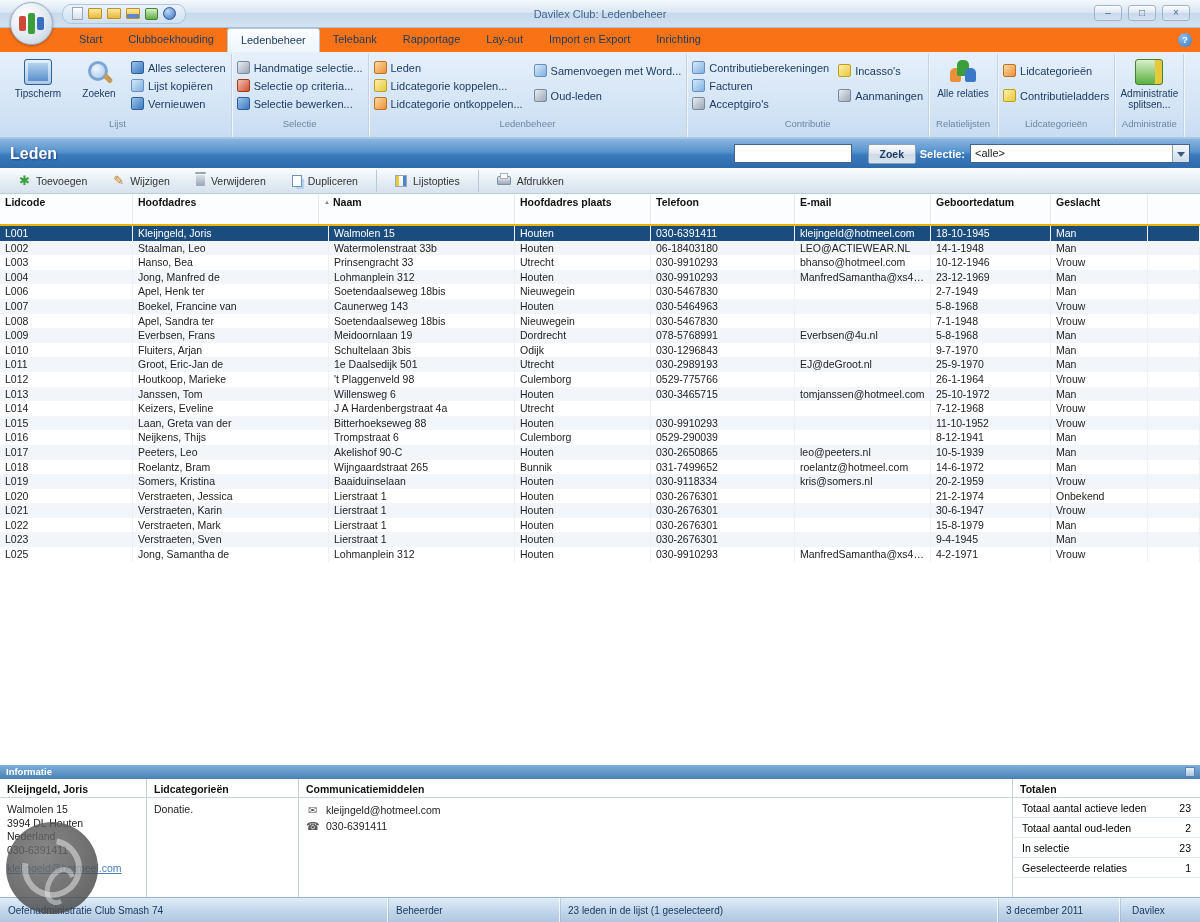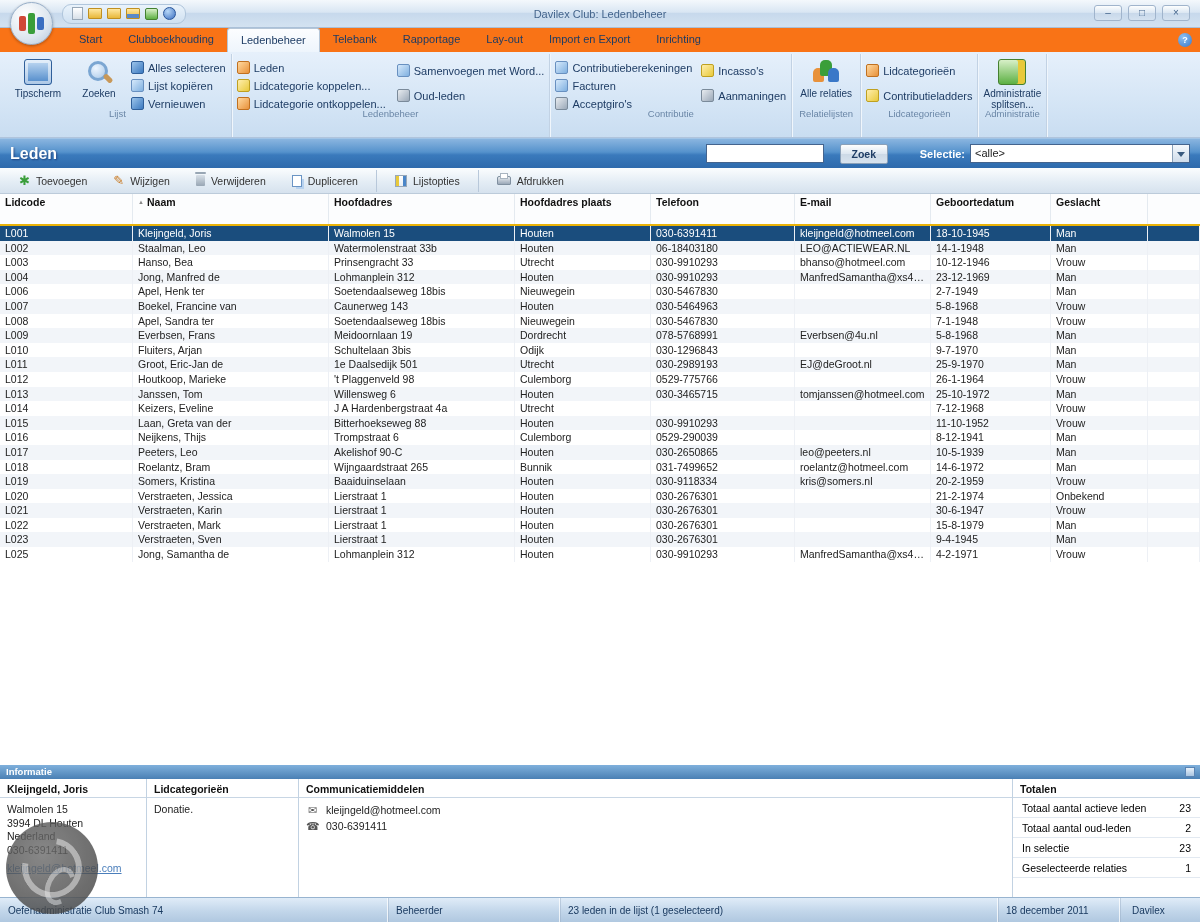--- a/index.html
+++ b/index.html
@@ -24,21 +24,21 @@
 
   
   .tabrow { height:24px; background:#f97316; display:flex; padding-left:66px; position:relative; }
   .tab { padding:5px 13px 3px; font-size:11px; color:#1e3c64; white-space:nowrap; }
   .tab.active { background:linear-gradient(#fcfdff,#eef5fc); border:1px solid #b5c6d8; border-bottom:none; border-radius:3px 3px 0 0; }
   .help-circle { position:absolute; right:8px; top:5px; width:14px; height:14px; border-radius:50%; background:radial-gradient(circle at 35% 30%,#8cc0f0,#3a78c8); color:#fff; font-size:9px; font-weight:bold; text-align:center; line-height:14px; }
 
   
   .ribbon { height:86px; background:linear-gradient(#e6f0fb,#d6e6f6 55%,#c9ddf1); border-bottom:1px solid #b0c4dc; display:flex; align-items:stretch; padding:2px 0 0 4px; overflow:hidden; }
   .rgroup { position:relative; padding:2px 5px 15px; border-right:1px solid #c2d2e4; box-shadow:1px 0 0 #f0f6fc; display:flex; gap:3px; }
-  .rgroup-label { position:absolute; bottom:18px; left:0; right:0; text-align:center; font-size:9.5px; color:#6a86a6; white-space:nowrap; }
+  .rgroup-label { position:absolute; bottom:8px; left:0; right:0; text-align:center; font-size:9.5px; color:#6a86a6; white-space:nowrap; }
   .bigbtn { width:58px; display:flex; flex-direction:column; align-items:center; gap:3px; padding:3px 2px; border-radius:3px; font-size:10px; color:#1e3c64; text-align:center; line-height:11px; }
   .smallcol { display:flex; flex-direction:column; gap:5px; padding-top:5px; }
   .sbtn { display:flex; align-items:center; gap:4px; font-size:11px; color:#1e3c64; white-space:nowrap; }
   .ic { width:13px; height:13px; border-radius:2px; display:inline-block; flex:none; }
   .ic-blue { background:linear-gradient(135deg,#9cc4ea,#3b79c0); border:1px solid #2f5f9a; }
   .ic-lblue { background:linear-gradient(135deg,#d6e9fb,#7fb0e0); border:1px solid #6890c0; }
   .ic-orange { background:linear-gradient(135deg,#ffd9a0,#e8913a); border:1px solid #c07020; }
   .ic-yellow { background:linear-gradient(135deg,#ffeead,#e8c93a); border:1px solid #bfa020; }
   .ic-gray { background:linear-gradient(135deg,#e8ecf0,#9aa8b8); border:1px solid #7a8a9a; }
   .ic-red { background:linear-gradient(135deg,#f4c0b0,#d05030); border:1px solid #a03820; }
@@ -50,21 +50,21 @@
   .bigic-people::after { content:""; position:absolute; right:1px; top:9px; width:11px; height:14px; background:#3a78c8; border-radius:5px 5px 2px 2px; }
   .bigic-people i { position:absolute; left:8px; top:1px; width:12px; height:16px; background:#3a9e3a; border-radius:5px 5px 2px 2px; display:block; }
   .bigic-admin { background:linear-gradient(#d8f0c8,#5cb043); border:1px solid #448030; border-radius:3px; box-shadow:inset -7px 0 0 #e8c93a; }
 
   
   .ledenbar { height:30px; background:linear-gradient(#8ab5e0,#5592cc 45%,#3a7abc 55%,#2e6aac); border-top:1px solid #a2c4e6; display:flex; align-items:center; padding:0 10px; color:#fff; }
   .ledenbar .ltitle { font-size:16px; font-weight:bold; text-shadow:1px 1px 2px rgba(0,0,60,.45); }
   .lspacer { flex:1; }
   .search-input { width:118px; height:19px; border:1px solid #44648e; font-size:11px; padding:0 3px; background:#fff; font-family:"Liberation Sans", sans-serif; }
   .zoek-btn { margin-left:16px; width:48px; height:20px; background:linear-gradient(#fdfefe,#dce6f0 50%,#ccd9e6 51%,#d8e3ee); border:1px solid #8aa0b8; border-radius:2px; font-size:10.5px; font-weight:bold; color:#1e3c64; text-align:center; line-height:18px; }
-  .selectie-label { margin-left:32px; font-size:11px; font-weight:bold; }
+  .selectie-label { margin-left:4px; font-size:11px; font-weight:bold; }
   .selectie-box { margin-left:5px; width:220px; height:19px; background:#fff; border:1px solid #44648e; display:flex; align-items:stretch; }
   .selectie-value { flex:1; font-size:11px; color:#222; padding:2px 4px; white-space:nowrap; overflow:hidden; }
   .selectie-arrow { width:17px; background:linear-gradient(#f4f8fc,#cfdcea); border-left:1px solid #8aa0b8; display:flex; align-items:center; justify-content:center; }
   .selectie-arrow::after { content:""; border:4px solid transparent; border-top:5px solid #3a5a7e; margin-top:5px; }
 
   
   .listtoolbar { height:26px; background:linear-gradient(#fbfdfe,#e4edf5 55%,#d6e2ee); border-bottom:1px solid #bccbda; display:flex; align-items:center; padding-left:6px; }
   .abtn { display:flex; align-items:center; gap:6px; padding:0 13px; height:22px; font-size:10.5px; color:#333; }
   .abtn.sep { border-right:1px solid #b8c8da; margin-right:5px; padding-right:18px; }
   .tico { display:inline-block; position:relative; flex:none; }
@@ -172,20 +172,38 @@
         <span>Lijst kopiëren</span>
       </div>
         <div class="sbtn">
         <span class="ic ic-blue"></span>
         <span>Vernieuwen</span>
       </div>
       </div>
     <div class="rgroup-label">Lijst</div>
   </div>
 
+  <div class="rgroup">
+    <div class="smallcol">
+
+    <div class="sbtn">
+        <span class="ic ic-gray"></span>
+        <span>Handmatige selectie...</span>
+      </div>
+        <div class="sbtn">
+        <span class="ic ic-red"></span>
+        <span>Selectie op criteria...</span>
+      </div>
+        <div class="sbtn">
+        <span class="ic ic-blue"></span>
+        <span>Selectie bewerken...</span>
+      </div>
+      </div>
+    <div class="rgroup-label">Selectie</div>
+  </div>
 
   <div class="rgroup">
     <div class="smallcol">
 
     <div class="sbtn">
         <span class="ic ic-orange"></span>
         <span>Leden</span>
       </div>
         <div class="sbtn">
         <span class="ic ic-yellow"></span>
@@ -310,22 +328,22 @@
   </div>
     <div class="abtn">
     <span class="tico tico-print"></span>
     <span>Afdrukken</span>
   </div>
   </div>
 
 <div class="content">
   <div class="thead">
     <div class="th c0">Lidcode</div>
+    <div class="th c2">Hoofdadres</div>
     <div class="th c1"><span class="sort-ind"></span><span>Naam</span></div>
-    <div class="th c2">Hoofdadres</div>
     <div class="th c3">Hoofdadres plaats</div>
     <div class="th c4">Telefoon</div>
     <div class="th c5">E-mail</div>
     <div class="th c6">Geboortedatum</div>
     <div class="th c7">Geslacht</div>
     <div class="th cfill"></div>
   </div>
   <div class="tbody">
 
   <div class="trow selected">
@@ -640,15 +658,15 @@
       </div>
   </div>
 </div>
 
 <div class="watermark"></div>
 
 <div class="statusbar">
   <div class="seg seg-a">Oefenadministratie Club Smash 74</div>
   <div class="seg seg-b">Beheerder</div>
   <div class="seg seg-c">23 leden in de lijst (1 geselecteerd)</div>
-  <div class="seg seg-d">18 december 2011</div>
+  <div class="seg seg-d">3 december 2011</div>
   <div class="seg seg-e">Davilex</div>
 </div>
 
 </body></html>

